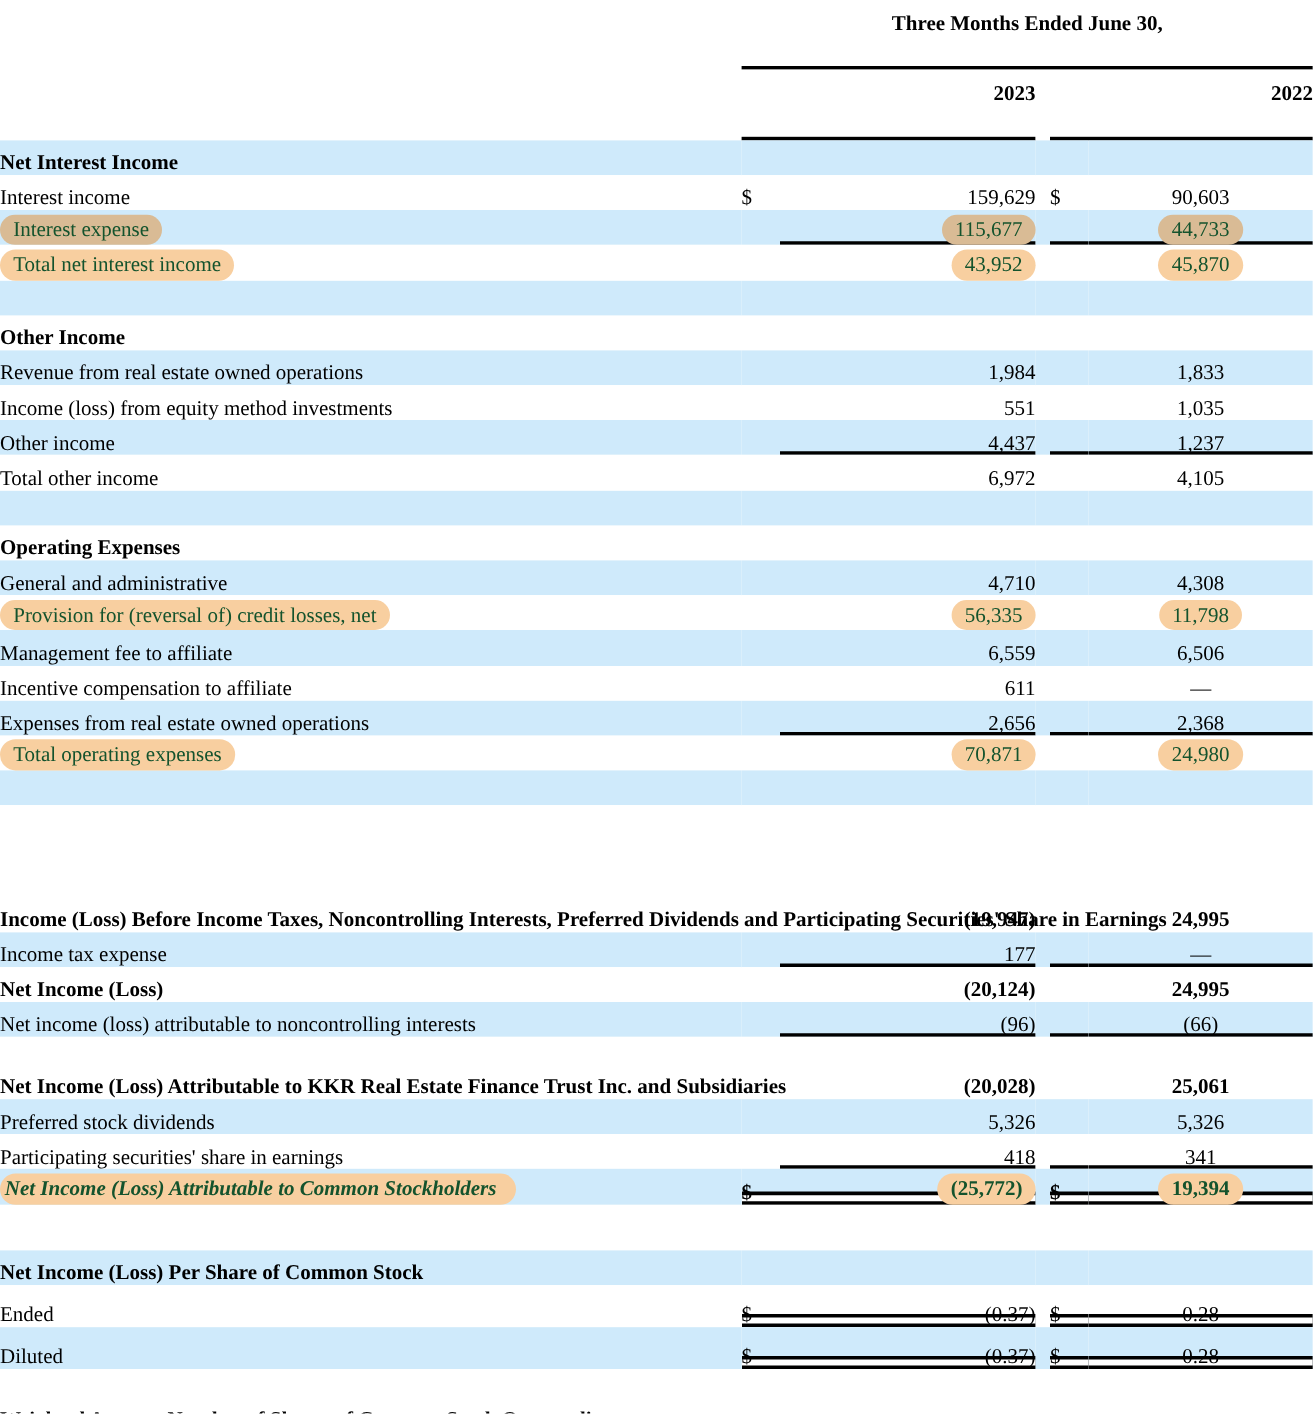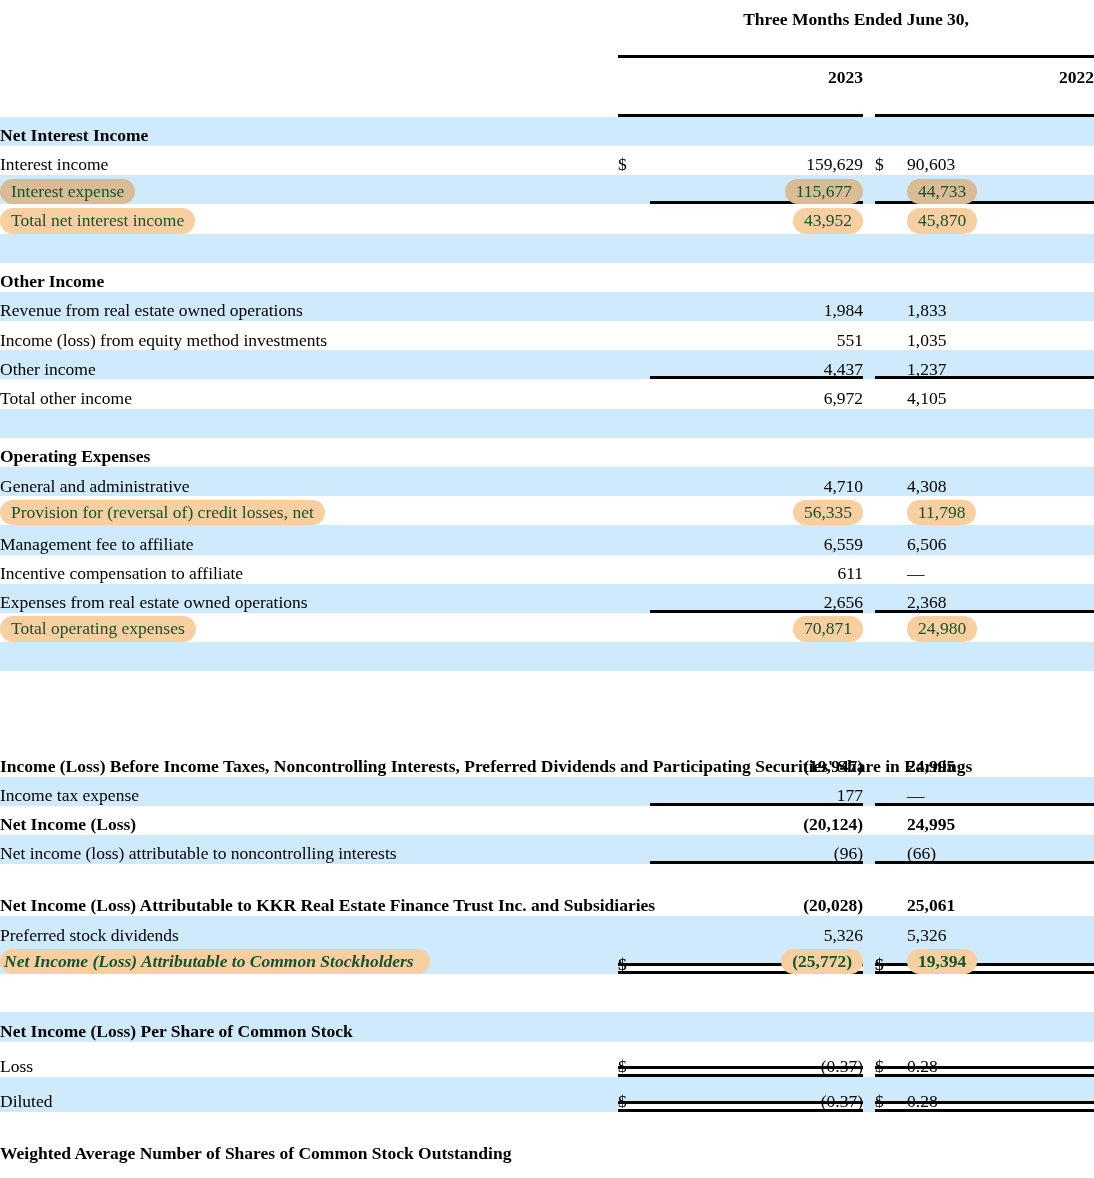--- a/index.html
+++ b/index.html
@@ -41,21 +41,21 @@
   
   td.label{padding-left:22px;}
   td.lv1{padding-left:34px;}
   td.lv2{padding-left:47px;}
   td.bold{font-weight:bold;}
   td.wrap{white-space:normal;padding-right:30px;vertical-align:bottom;}
 
   
   td.cur{text-align:left;padding-left:12px;font-weight:inherit;}
   td.num{text-align:right;padding-right:2px;}
-  td.num2{text-align:left;padding-right:9px;margin-top:28px;}
+  td.num2{text-align:center;padding-right:9px;margin-top:28px;}
   td.numb{font-weight:bold;}
   td.r1{box-shadow:inset 0 -3px 0 0 #000;}
   td.r2{box-shadow:inset 0 -3px 0 0 #000, inset 0 -8px 0 0 #fff, inset 0 -11px 0 0 #000;}
 
   
   td.hdr-title{
     text-align:center;font-weight:bold;font-size:17.5px;
     padding-bottom:2px;
   }
   td.hdr-year{
@@ -368,20 +368,28 @@
 
   <tr class="blue">
     <td class="label lv1">Preferred stock dividends</td>
     <td></td>
     <td class="num">5,326</td>
     <td></td>
     <td></td>
     <td class="num2">5,326</td>
   </tr>
 
+  <tr class="white">
+    <td class="label lv1">Participating securities' share in earnings</td>
+    <td></td>
+    <td class="num r1">418</td>
+    <td></td>
+    <td class="r1"></td>
+    <td class="num2 r1">341</td>
+  </tr>
 
   <tr class="blue">
     <td class="label bold">
       <span class="hl hl-light hl-wide bold">Net Income (Loss) Attributable to Common Stockholders</span>
     </td>
     <td class="cur numb r2">$</td>
     <td class="num numb r2">
       <span class="hl hl-light bold">(25,772)</span>
     </td>
     <td></td>
@@ -403,21 +411,21 @@
   <tr class="blue">
     <td class="label bold">Net Income (Loss) Per Share of Common Stock</td>
     <td></td>
           <td></td>
     <td></td>
           <td></td>
           <td></td>
   </tr>
 
   <tr class="white">
-    <td class="label lv1" style="height:35px">Loss</td>
+    <td class="label lv1" style="height:35px">Ended</td>
     <td class="cur r2">$</td>
     <td class="num r2">(0.37)</td>
     <td></td>
     <td class="cur r2">$</td>
     <td class="num2 r2">0.28</td>
   </tr>
 
   <tr class="blue">
     <td class="label lv1" style="height:35px">Diluted</td>
     <td class="cur r2">$</td>

